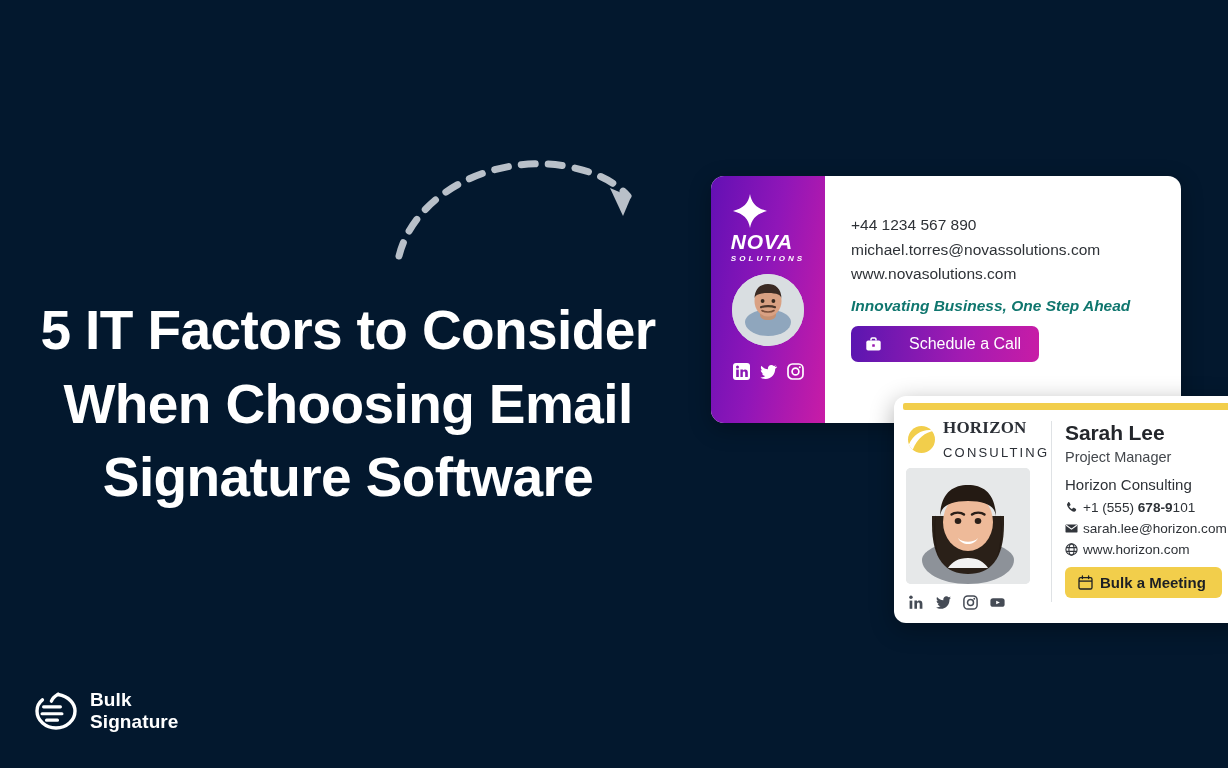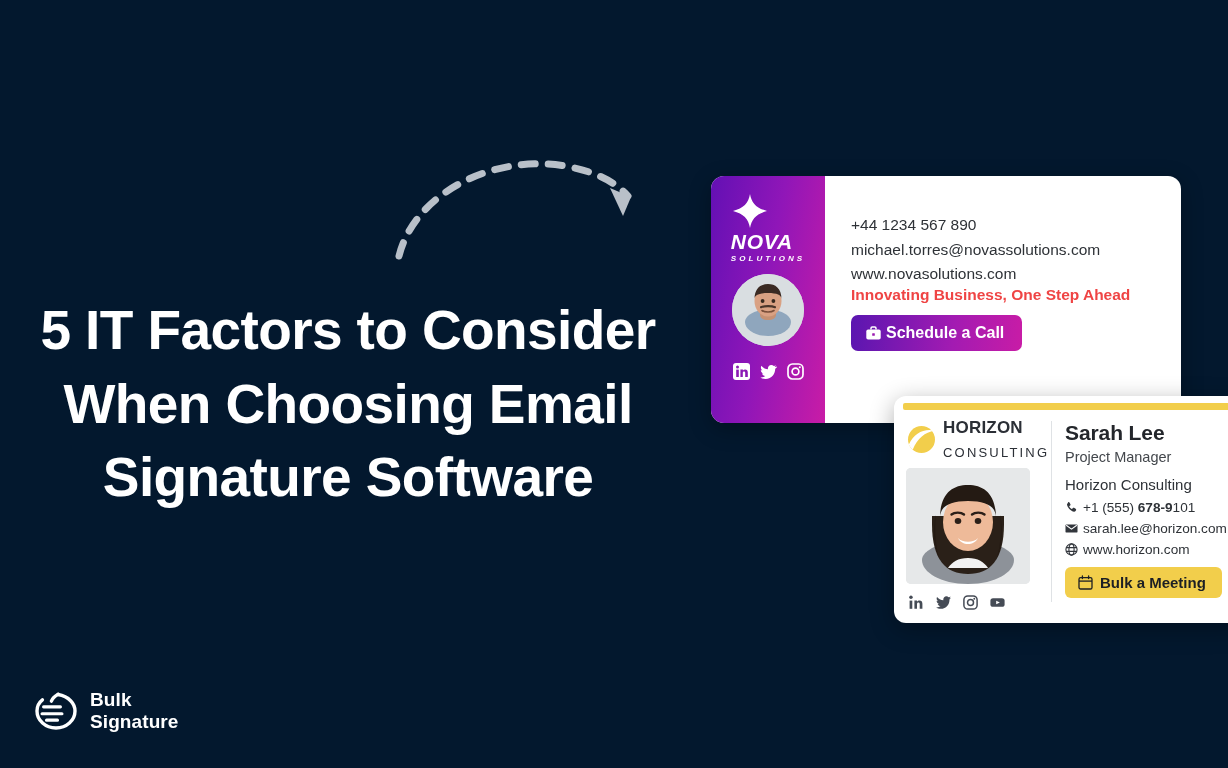--- a/index.html
+++ b/index.html
@@ -107,29 +107,29 @@
   #nova-person-role {
     color: #43474c; font-size: 15.5px; font-weight: 400;
     margin-top: 5px; line-height: 1.2;
   }
   .nova-contact {
     color: #2e3237; font-size: 15.5px; line-height: 1.46;
     margin-top: 2px;
   }
   #nova-contact-block { margin-top: 13px; }
   #nova-tagline {
-    color: #ef4444; font-size: 15.5px; 
-    font-weight: 600; line-height: 1.2;
+    color: #0f766e; font-size: 15.5px; font-style: italic;
+    font-weight: 600; margin-top: 11px; line-height: 1.2;
   }
   #nova-cta {
     margin-top: 11px;
-    display: inline-flex; align-items: center; gap: 4px;
+    display: inline-flex; align-items: center; gap: 27px;
     background: linear-gradient(95deg, #5a16b0 0%, #a31bb2 60%, #c81ca6 100%);
     color: #ffffff;
-    font-size: 16px; font-weight: 700;
+    font-size: 16px; font-weight: 400;
     border: none;
     border-radius: 7px;
     padding: 9px 18px 9px 14px;
     cursor: pointer;
     white-space: nowrap;
   }
   #nova-cta .bicon { width: 17px; height: 17px; flex: 0 0 17px; }
 
   
   #card-horizon {
@@ -155,20 +155,21 @@
     width: 134px; flex: 0 0 134px;
     display: flex; flex-direction: column; align-items: flex-start;
   }
   #hz-logo { display: flex; align-items: center; gap: 6px; }
   #hz-mark { width: 31px; height: 31px; flex: 0 0 31px; }
   #hz-wordmark { line-height: 1; }
   #hz-word-main {
     display: block;
     color: #2b2f36; font-size: 17px; font-weight: 700;
     letter-spacing: 0.2px;
+    font-family: Liberation Serif, serif;
   }
   #hz-word-sub {
     display: block;
     color: #2b2f36; font-size: 13px; font-weight: 400;
     letter-spacing: 2.2px; margin-top: 10px;
   }
   #hz-photo {
     width: 124px; height: 116px; margin-top: 9px;
     border-radius: 5px; overflow: hidden;
     background: #e4e6e7;

